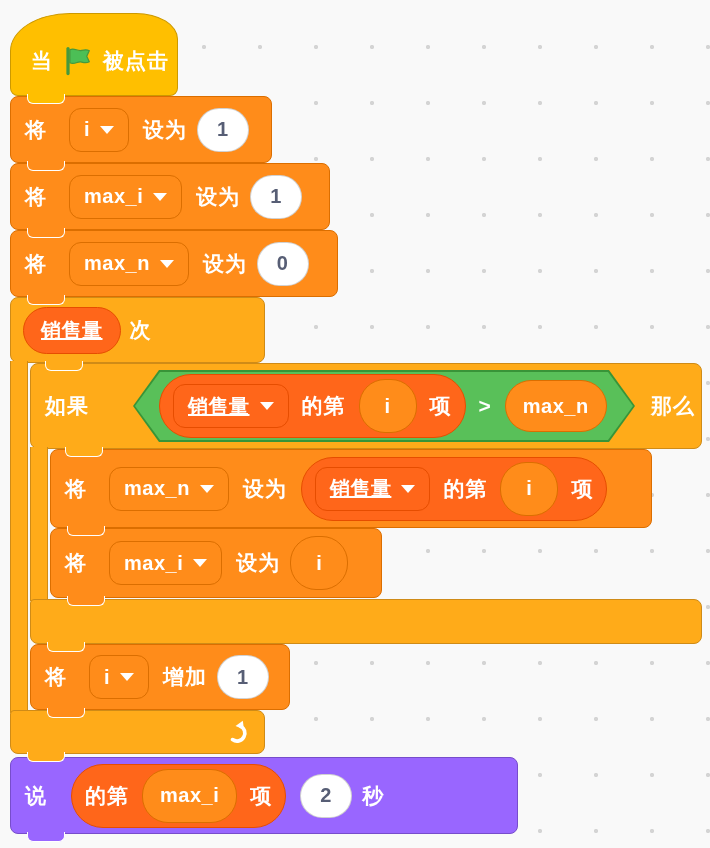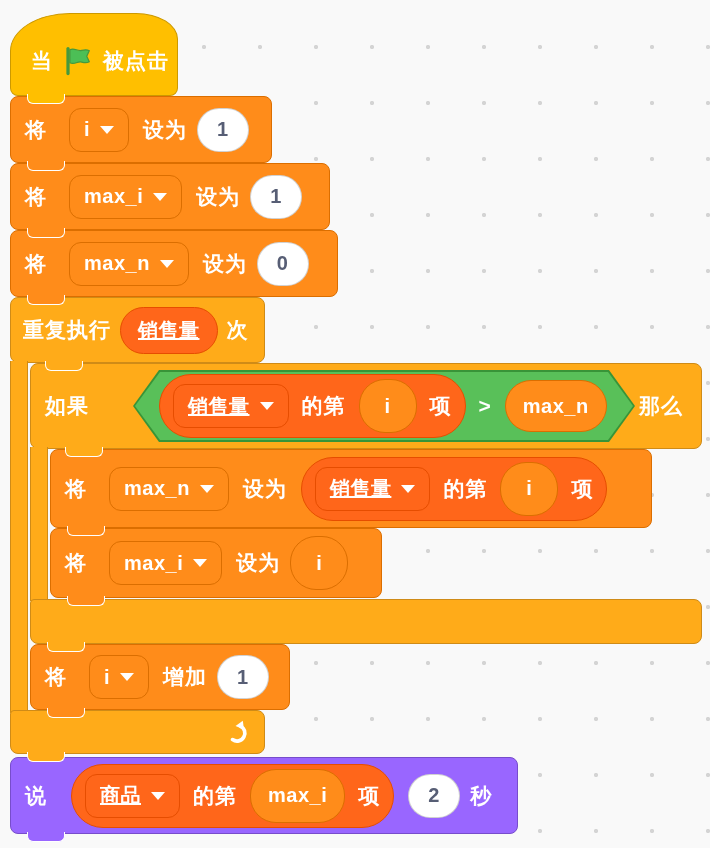--- a/index.html
+++ b/index.html
@@ -147,21 +147,20 @@
       <span class="caret"></span>
     </span>
     <span class="gap-md">设为</span>
     <span class="white-input gap-sm">
       <span>0</span>
     </span>
     <span class="tab tab-std c-variables"></span>
   </div>
 
   <div class="block c-control" style="left:10px; top:297px; width:255px; height:66px; padding-left:12px; gap:9px;">
-    <span>重复执行</span>
     <span class="oval c-lists" style="height:47px; background:var(--lists);">
       <span>销售量</span>
     </span>
     <span>次</span>
     <span class="tab tab-inner c-control"></span>
   </div>
 
   <div class="spine c-control" style="left:10px; top:361px; width:18px; height:352px; background:var(--control);"></div>
 
   <div class="block c-control" style="left:30px; top:363px; width:672px; height:86px; padding-left:14px;border-radius:8px;">
@@ -178,21 +177,21 @@
             <span>i</span>
           </span>
           <span>项</span>
         </span>
         <span>&gt;</span>
         <span class="oval c-variables" style="background:var(--variables); height:52px;">
           <span>max_n</span>
         </span>
       </span>
     </span>
-    <span style="margin-left:4px;">那么</span>
+    <span style="margin-left:16px;">那么</span>
     <span class="tab tab-inner c-control"></span>
   </div>
 
   <div class="spine c-control" style="left:30px; top:447px; width:18px; height:154px; background:var(--control);"></div>
 
   <div class="block c-variables" style="left:50px; top:449px; width:602px; height:79px; padding-left:14px;">
     <span>将</span>
     <span class="dd c-variables gap-lg">
       <span>max_n</span>
       <span class="caret"></span>
@@ -248,24 +247,20 @@
         <path d="M6 19 C 9.5 21.5, 14.5 20.5, 16.5 16.5 C 18.5 12.5, 17 8.5, 13.5 6.8" fill="none" stroke="#fff" stroke-width="3.4" stroke-linecap="round"></path>
         <path d="M15.5 1.5 L 16.6 9.8 L 8.8 6.4 Z" fill="#fff"></path>
       </svg>
     </span>
     <span class="tab tab-std c-control"></span>
   </div>
 
   <div class="block c-looks" style="left:10px; top:757px; width:508px; height:77px; padding-left:14px;">
     <span>说</span>
     <span class="reporter" style="margin-left:24px;">
-      <span class="dd c-lists">
-        <span>商品</span>
-        <span class="caret"></span>
-      </span>
       <span>的第</span>
       <span class="oval idx c-variables" style="background:var(--variables); min-width:88px;">
         <span>max_i</span>
       </span>
       <span>项</span>
     </span>
     <span class="white-input gap-md">
       <span>2</span>
     </span>
     <span class="gap-sm">秒</span>

